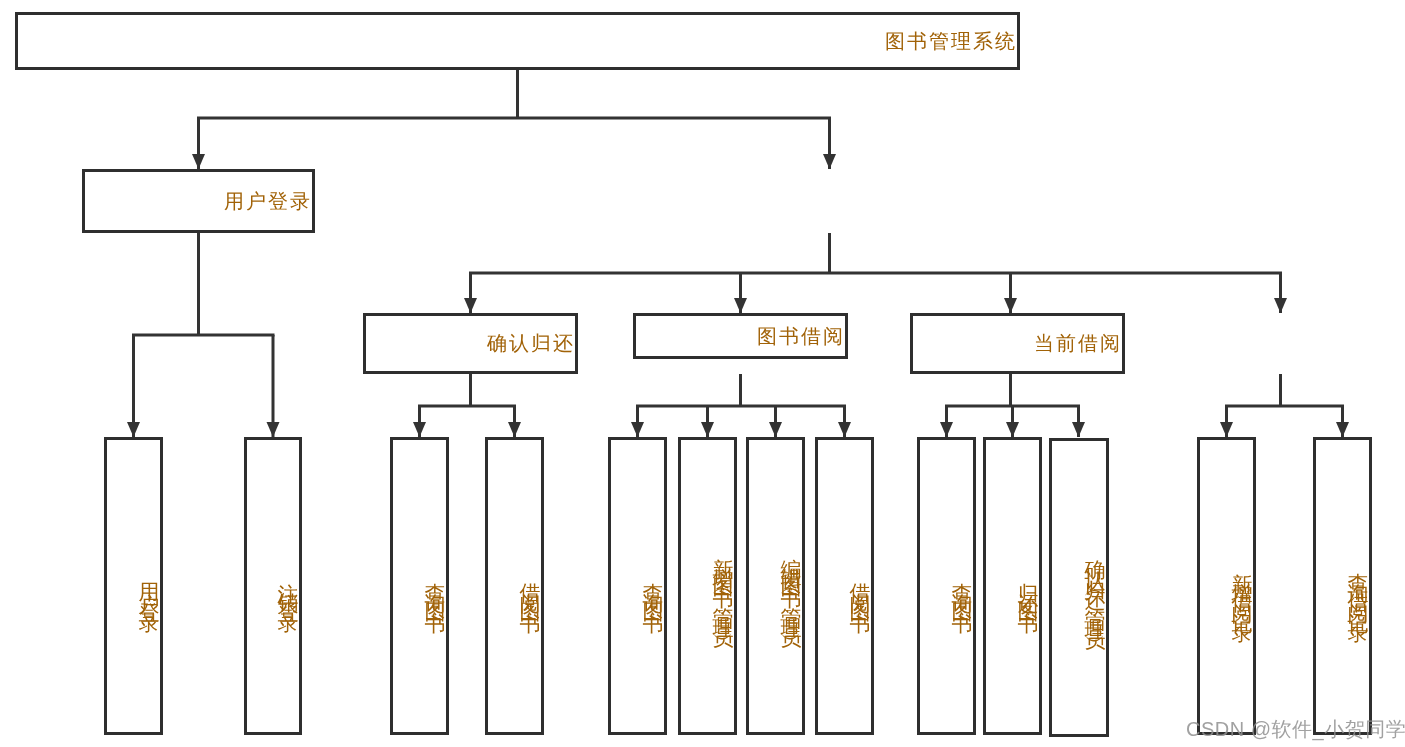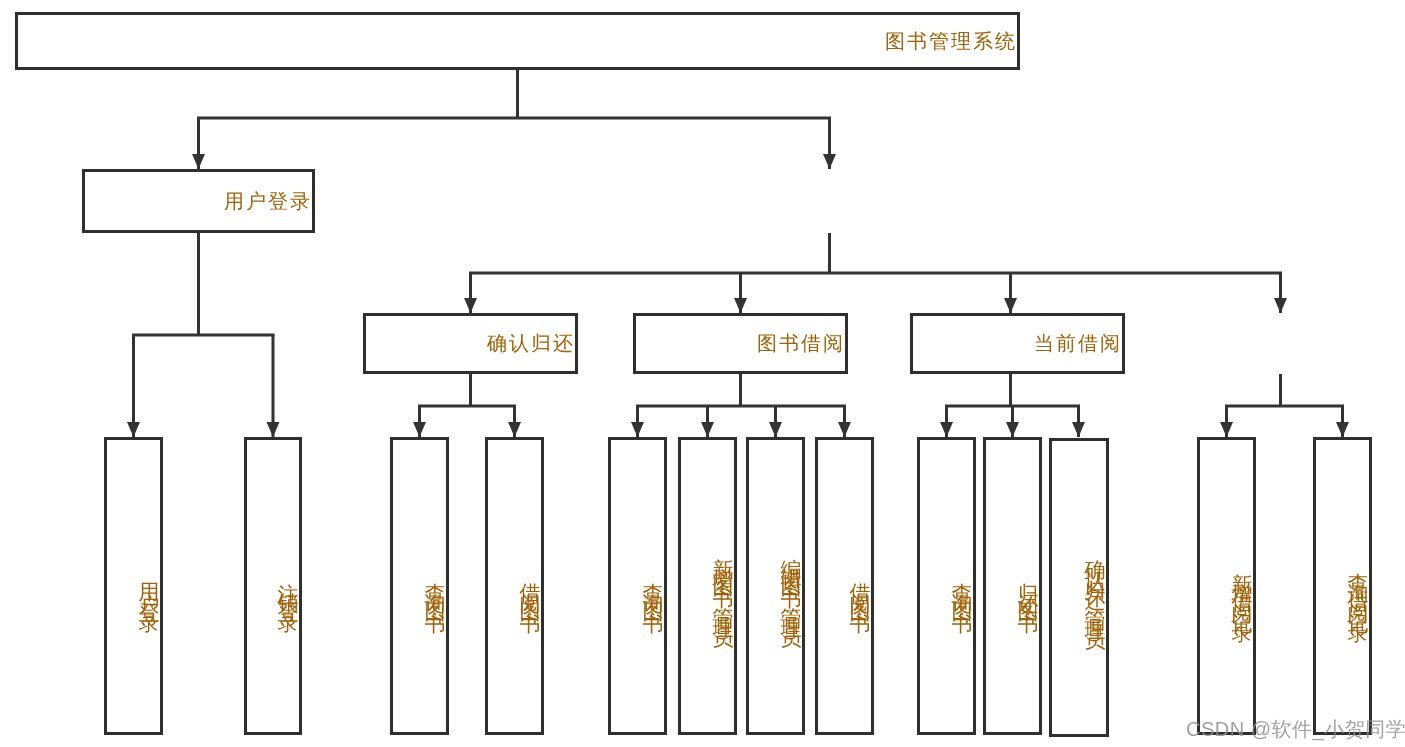--- a/index.html
+++ b/index.html
@@ -114,21 +114,21 @@
     <span class="lbl">图书管理系统</span>
   </div>
 
   <div class="node" style="left:82px; top:169px; width:233px; height:64px;">
     <span class="lbl">用户登录</span>
   </div>
 
   <div class="node" style="left:363px; top:313px; width:215px; height:61px;">
     <span class="lbl">确认归还</span>
   </div>
-  <div class="node" style="left:633px; top:313px; width:215px; height:61px;">
+  <div class="node" style="left:633px; top:313px; width:215px; height:46px;">
     <span class="lbl">图书借阅</span>
   </div>
   <div class="node" style="left:903px; top:313px; width:215px; height:61px;margin-left:7px;">
     <span class="lbl">当前借阅</span>
   </div>
 
   <div class="node vert" style="left:104px; top:437px; width:59px; height:298px;">
     <span class="lbl">用户登录</span>
   </div>
   <div class="node vert" style="left:244px; top:437px; width:58px; height:298px;">

